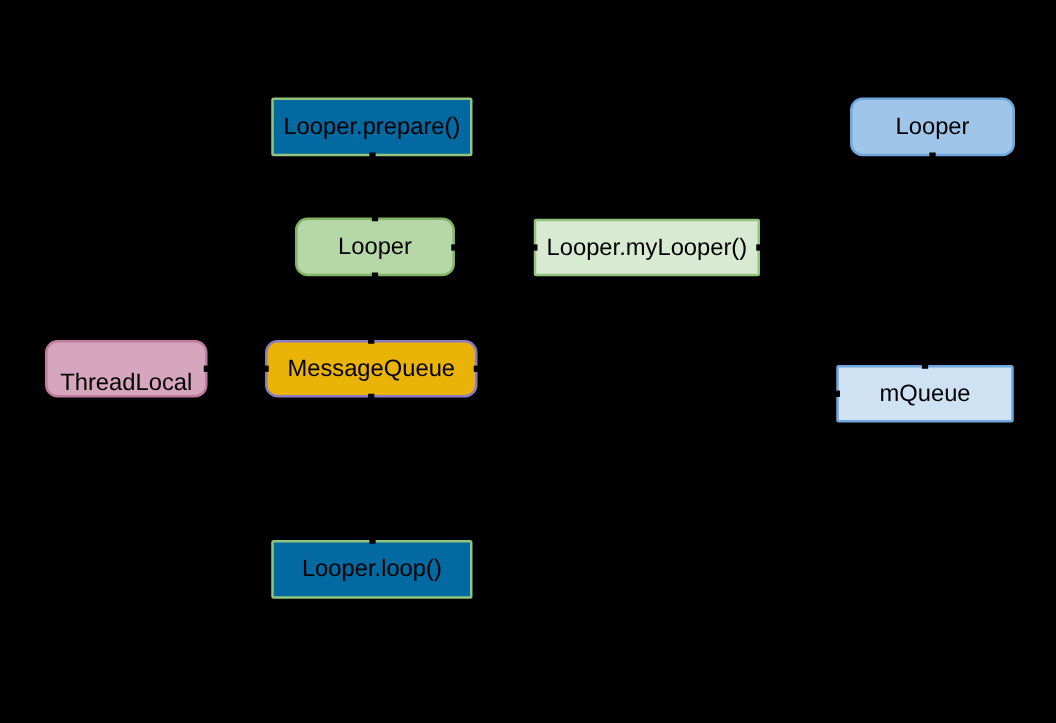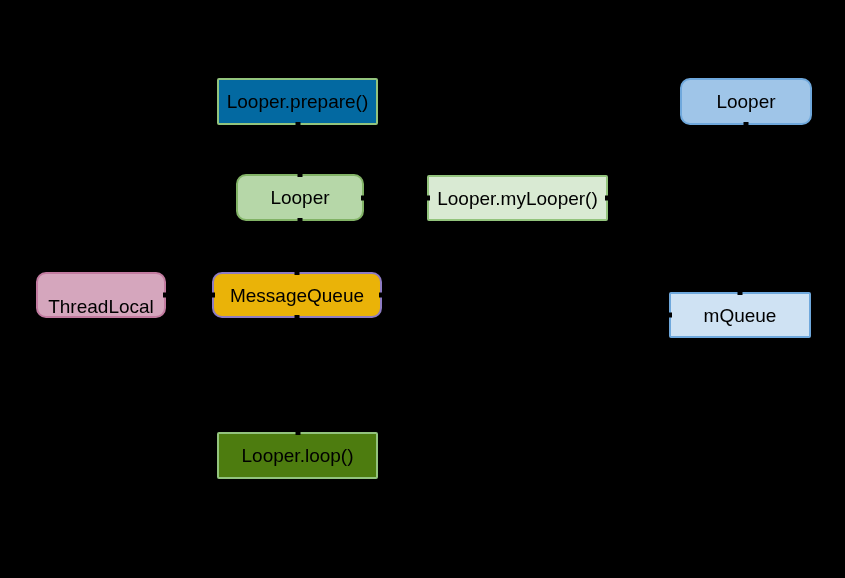--- a/index.html
+++ b/index.html
@@ -73,17 +73,17 @@
   <div class="nub nub-top" style="background: rgb(0, 0, 0);"></div>
       <div class="nub nub-bottom" style="background: rgb(0, 0, 0);"></div>
       <div class="nub nub-left" style="background: rgb(0, 0, 0);"></div>
       <div class="nub nub-right" style="background: rgb(0, 0, 0);"></div>
     </div>
   <div class="node rect" style="left: 669px; top: 272px; width: 142px; height: 46px; background: rgb(207, 226, 243); border-color: rgb(111, 168, 220); margin-top: 20px;">
     <span class="node-label">mQueue</span>
   <div class="nub nub-top" style="background: rgb(0, 0, 0);"></div>
       <div class="nub nub-left" style="background: rgb(0, 0, 0);"></div>
     </div>
-  <div class="node rect" style="left: 217px; top: 432px; width: 161px; height: 47px; background: #4d7c0f; border-color: rgb(147, 196, 125);">
+  <div class="node rect" style="left: 217px; top: 432px; width: 161px; height: 47px; background: #0369a1; border-color: rgb(147, 196, 125);">
     <span class="node-label">Looper.loop()</span>
   <div class="nub nub-top" style="background: rgb(0, 0, 0);"></div>
     </div>
 </div>
 
 </body></html>

